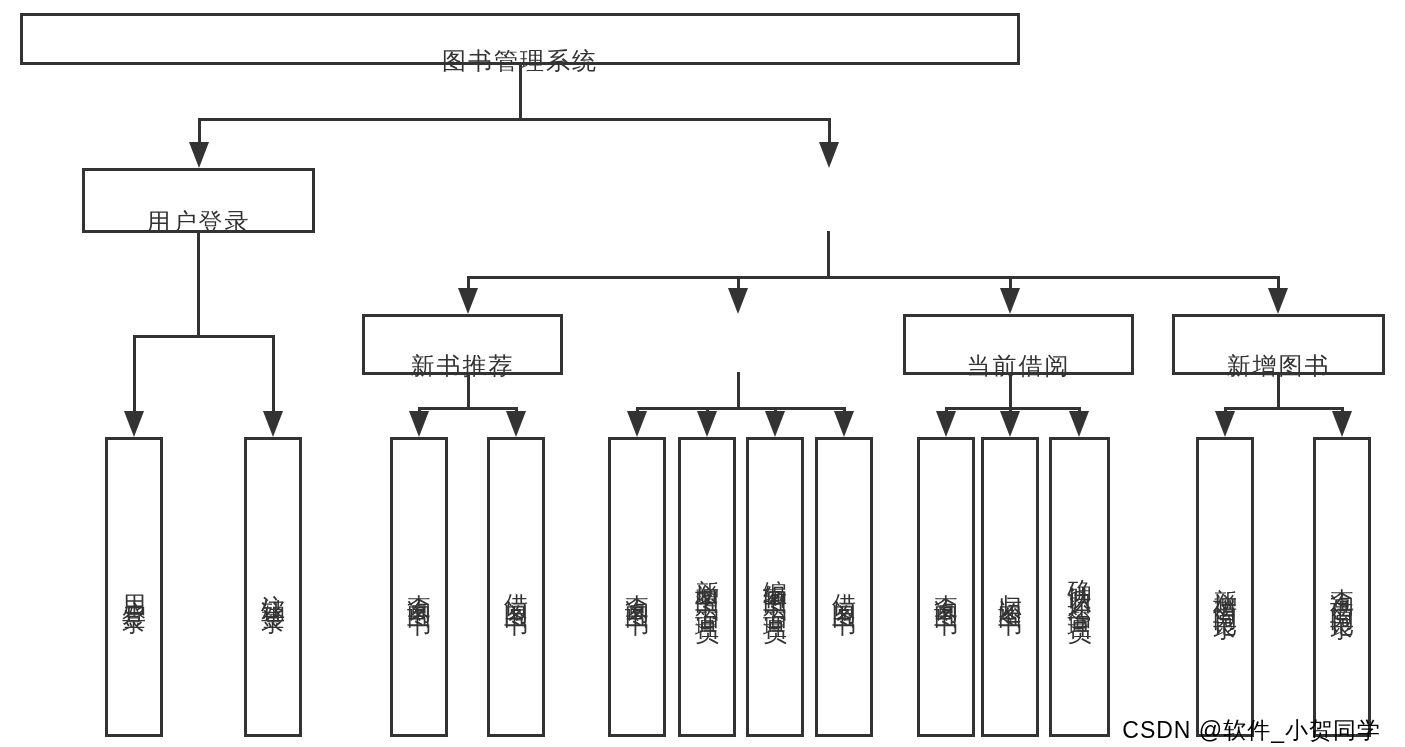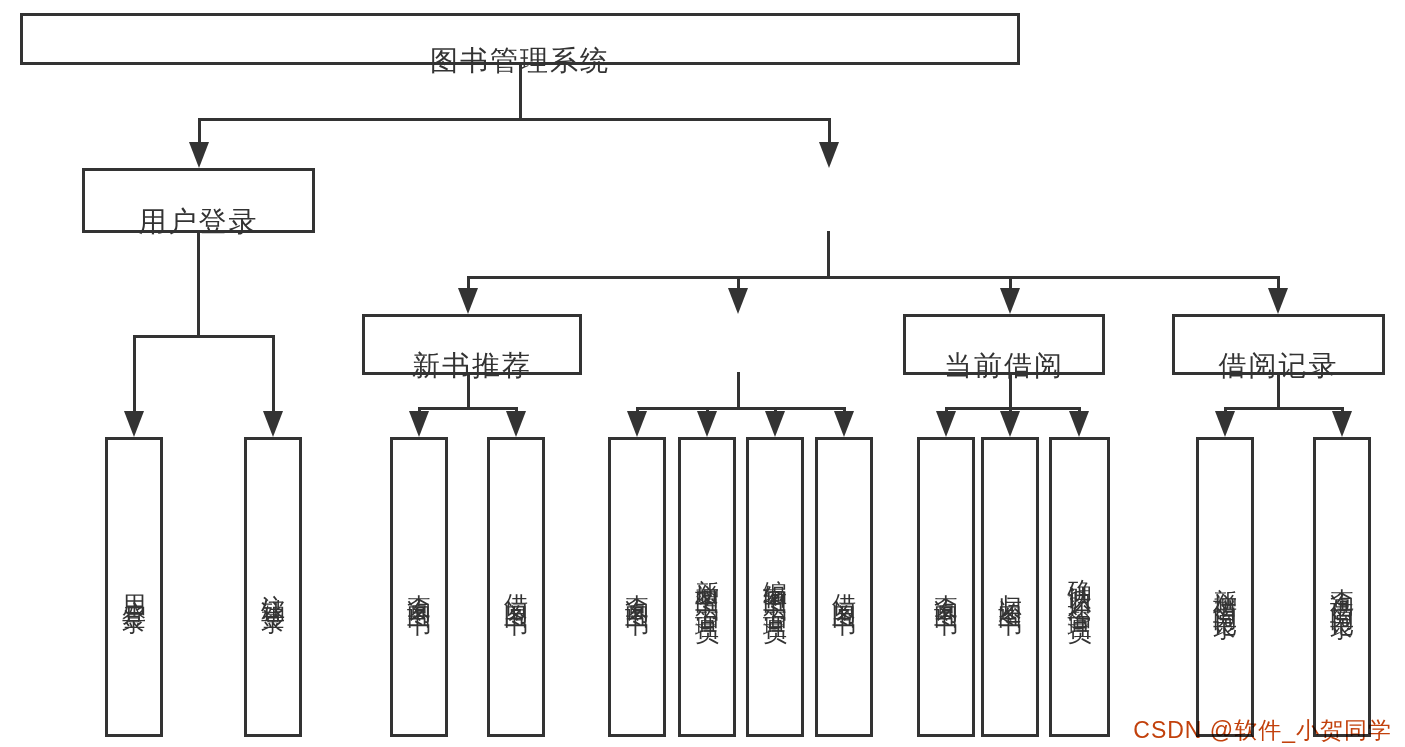--- a/index.html
+++ b/index.html
@@ -6,37 +6,37 @@
   .stage {
     position:relative; width:1405px; height:747px; background:#ffffff;
     font-family:"Liberation Sans", sans-serif; overflow:hidden;
   }
   .box {
     position:absolute; box-sizing:border-box;
     border:3px solid #333333; background:#ffffff;
     display:flex; align-items:center; justify-content:center;
     color:#333333;
   }
-  .box.h span { font-size:28px; letter-spacing:2px; white-space:nowrap;margin-top:43px; }
+  .box.h span { font-size:24px; letter-spacing:2px; white-space:nowrap;margin-top:43px; }
   .box.v span {
     writing-mode:vertical-rl; text-orientation:mixed;
     font-size:24px; letter-spacing:6px; line-height:1; white-space:nowrap;
   }
   .hline, .vline { position:absolute; background:#333333; }
   .hline { height:3px; }
   .vline { width:3px; }
   .arrow {
     position:absolute; width:0; height:0;
     border-left:10px solid transparent;
     border-right:10px solid transparent;
     border-top:26px solid #333333;
   }
   .watermark {
-    position:absolute; right:13px; bottom:1px;
-    font-size:23px; color:#c2410c; letter-spacing:1px;
+    position:absolute; right:24px; bottom:1px;
+    font-size:23px; color:#000000; letter-spacing:1px;
     mix-blend-mode:multiply; white-space:nowrap;
   }
 </style>
 </head>
 <body>
 
 <div class="stage">
 
   <div class="box h" style="left:20px;top:13px;width:1000px;height:52px">
     <span>图书管理系统</span>
@@ -64,28 +64,28 @@
   <div class="hline" style="left:467px;top:276px;width:813px"></div>
   <div class="vline" style="left:467px;top:276px;height:14px"></div>
   <div class="arrow" style="left:458px;top:288px"></div>
   <div class="vline" style="left:737px;top:276px;height:14px"></div>
   <div class="arrow" style="left:728px;top:288px"></div>
   <div class="vline" style="left:1009px;top:276px;height:14px"></div>
   <div class="arrow" style="left:1000px;top:288px"></div>
   <div class="vline" style="left:1277px;top:276px;height:14px"></div>
   <div class="arrow" style="left:1268px;top:288px"></div>
 
-  <div class="box h" style="left:362px;top:314px;width:220px;height:61px">
+  <div class="box h" style="left:362px;top:314px;width:201px;height:61px">
     <span>新书推荐</span>
   </div>
-  <div class="box h" style="left:903px;top:314px;width:202px;height:61px">
+  <div class="box h" style="left:903px;top:314px;width:231px;height:61px">
     <span>当前借阅</span>
   </div>
   <div class="box h" style="left:1172px;top:314px;width:213px;height:61px">
-    <span>借阅记录</span>
+    <span>新增图书</span>
   </div>
 
   <div class="vline" style="left:467px;top:372px;height:37px"></div>
   <div class="vline" style="left:737px;top:372px;height:37px"></div>
   <div class="vline" style="left:1009px;top:372px;height:37px"></div>
   <div class="vline" style="left:1277px;top:372px;height:37px"></div>
 
   <div class="hline" style="left:418px;top:407px;width:100px"></div>
   <div class="vline" style="left:418px;top:407px;height:8px"></div>
   <div class="arrow" style="left:409px;top:411px"></div>

